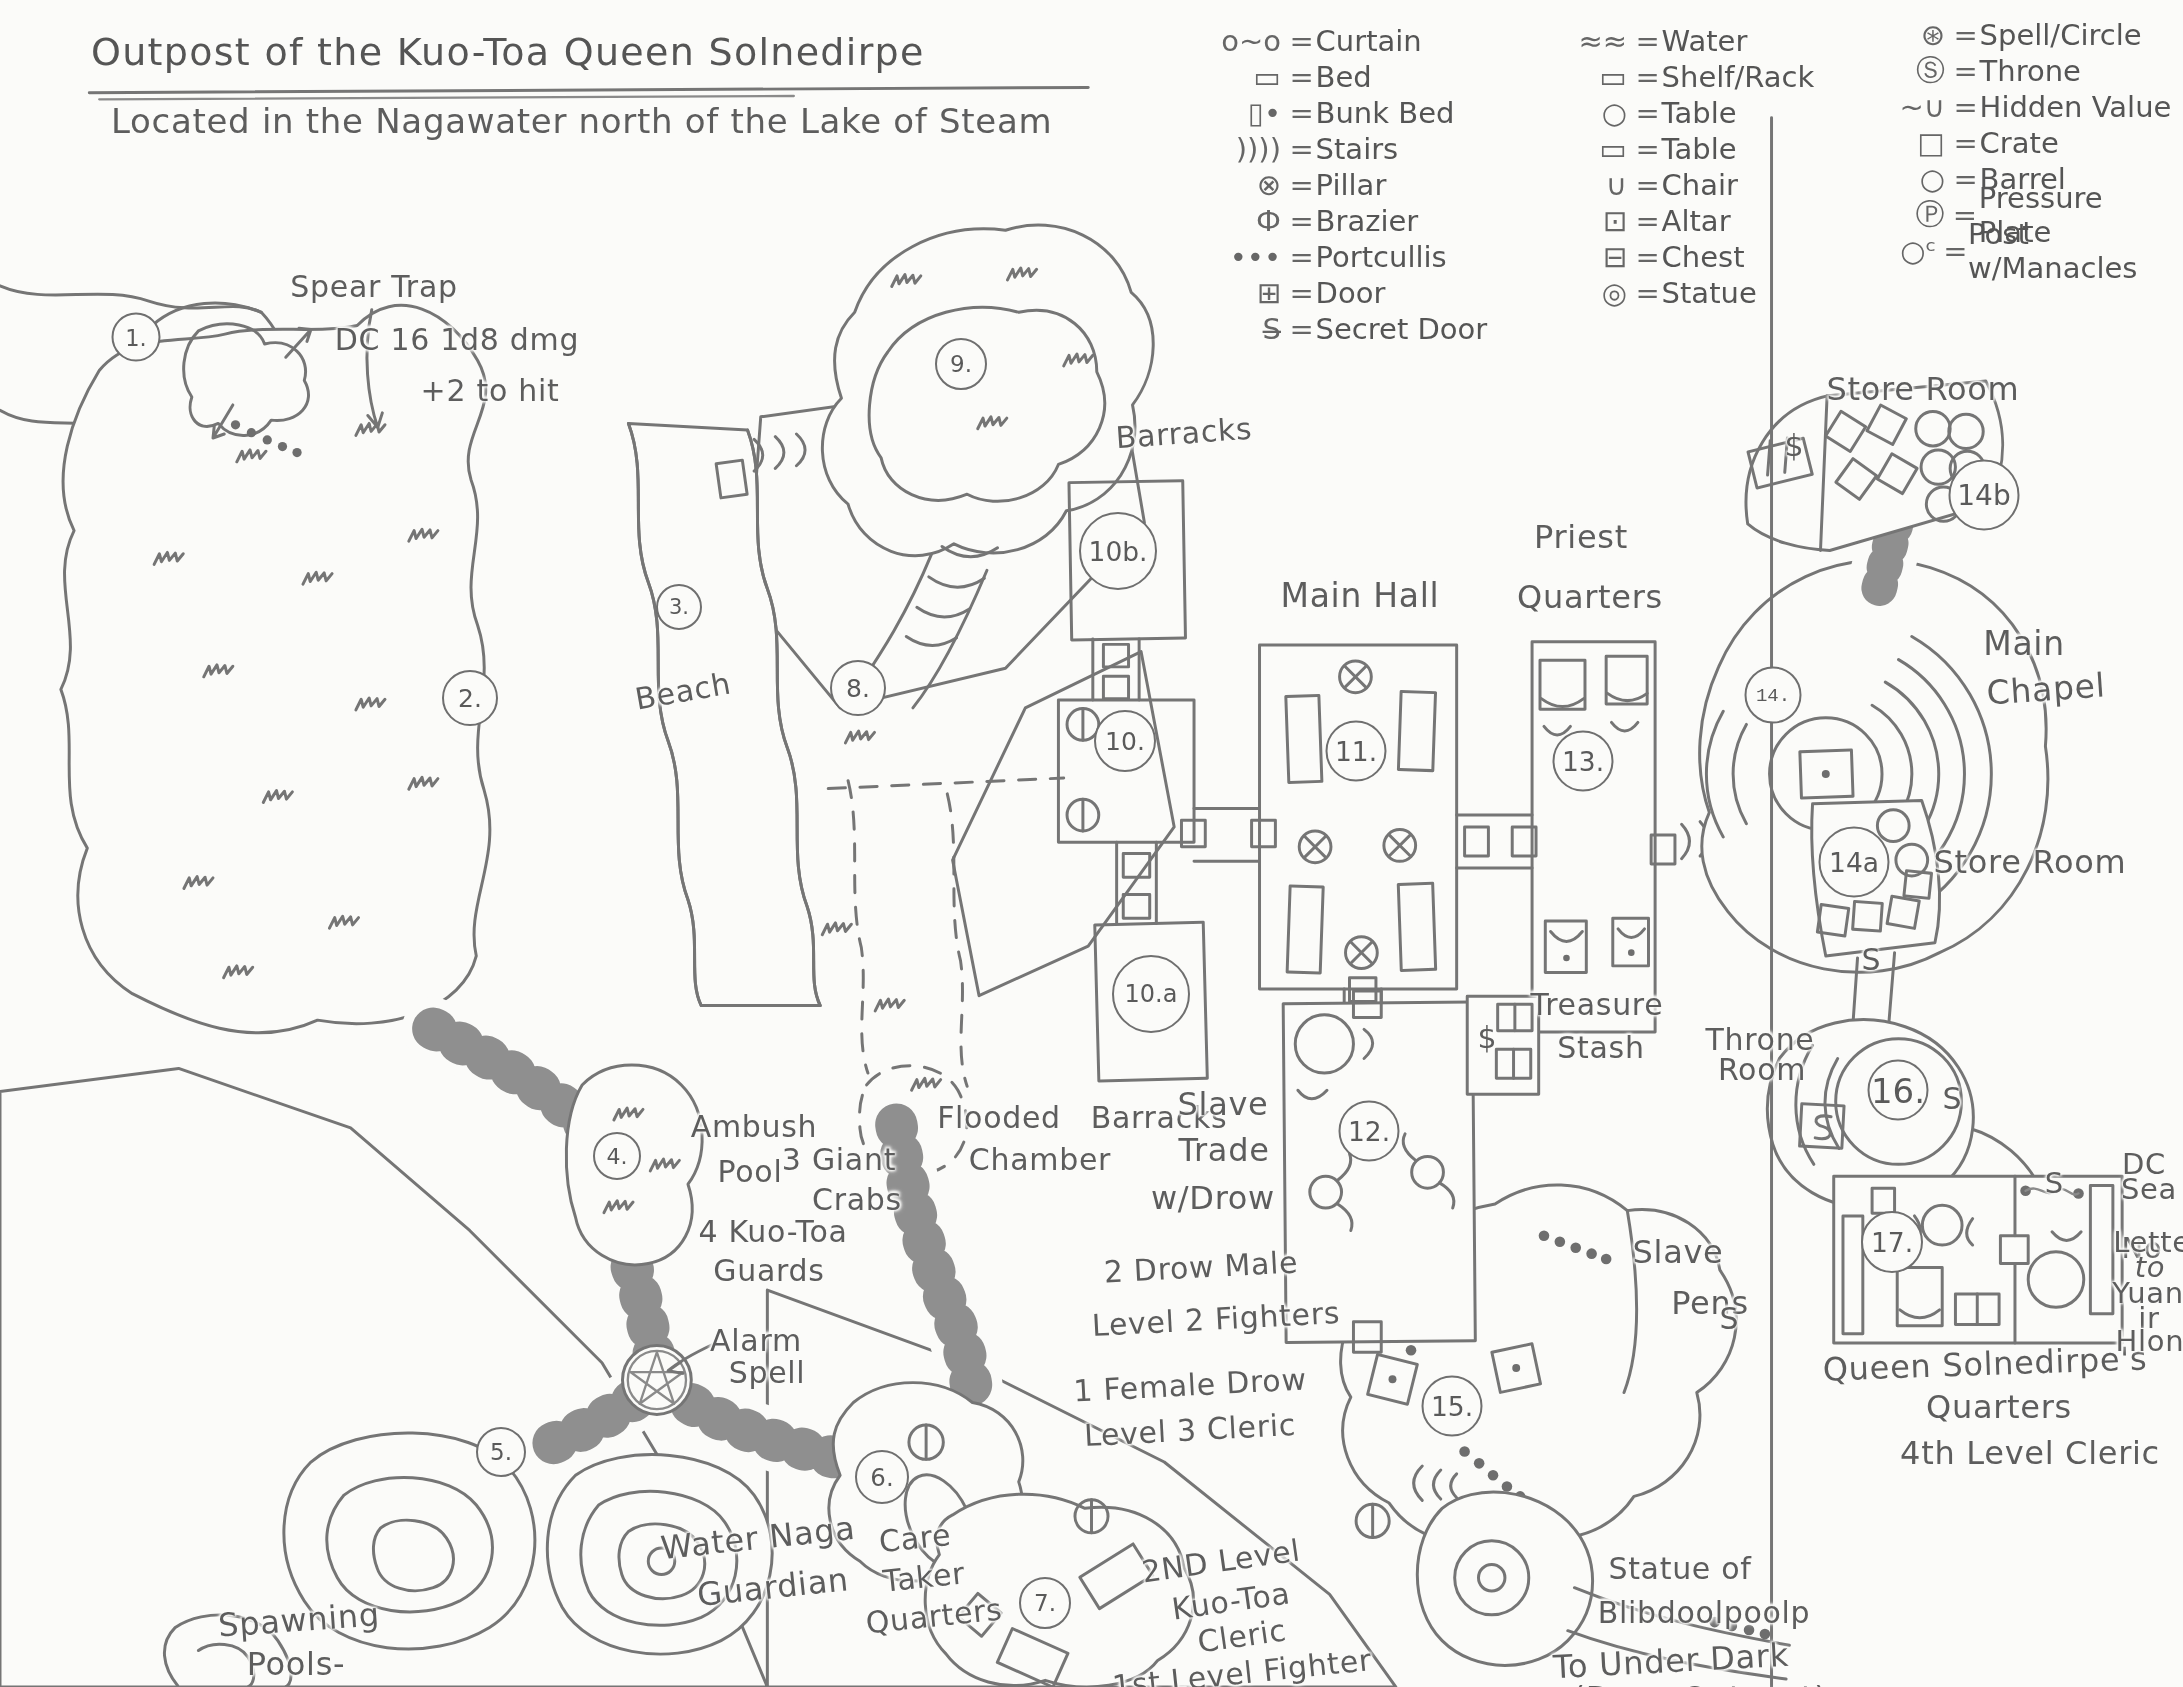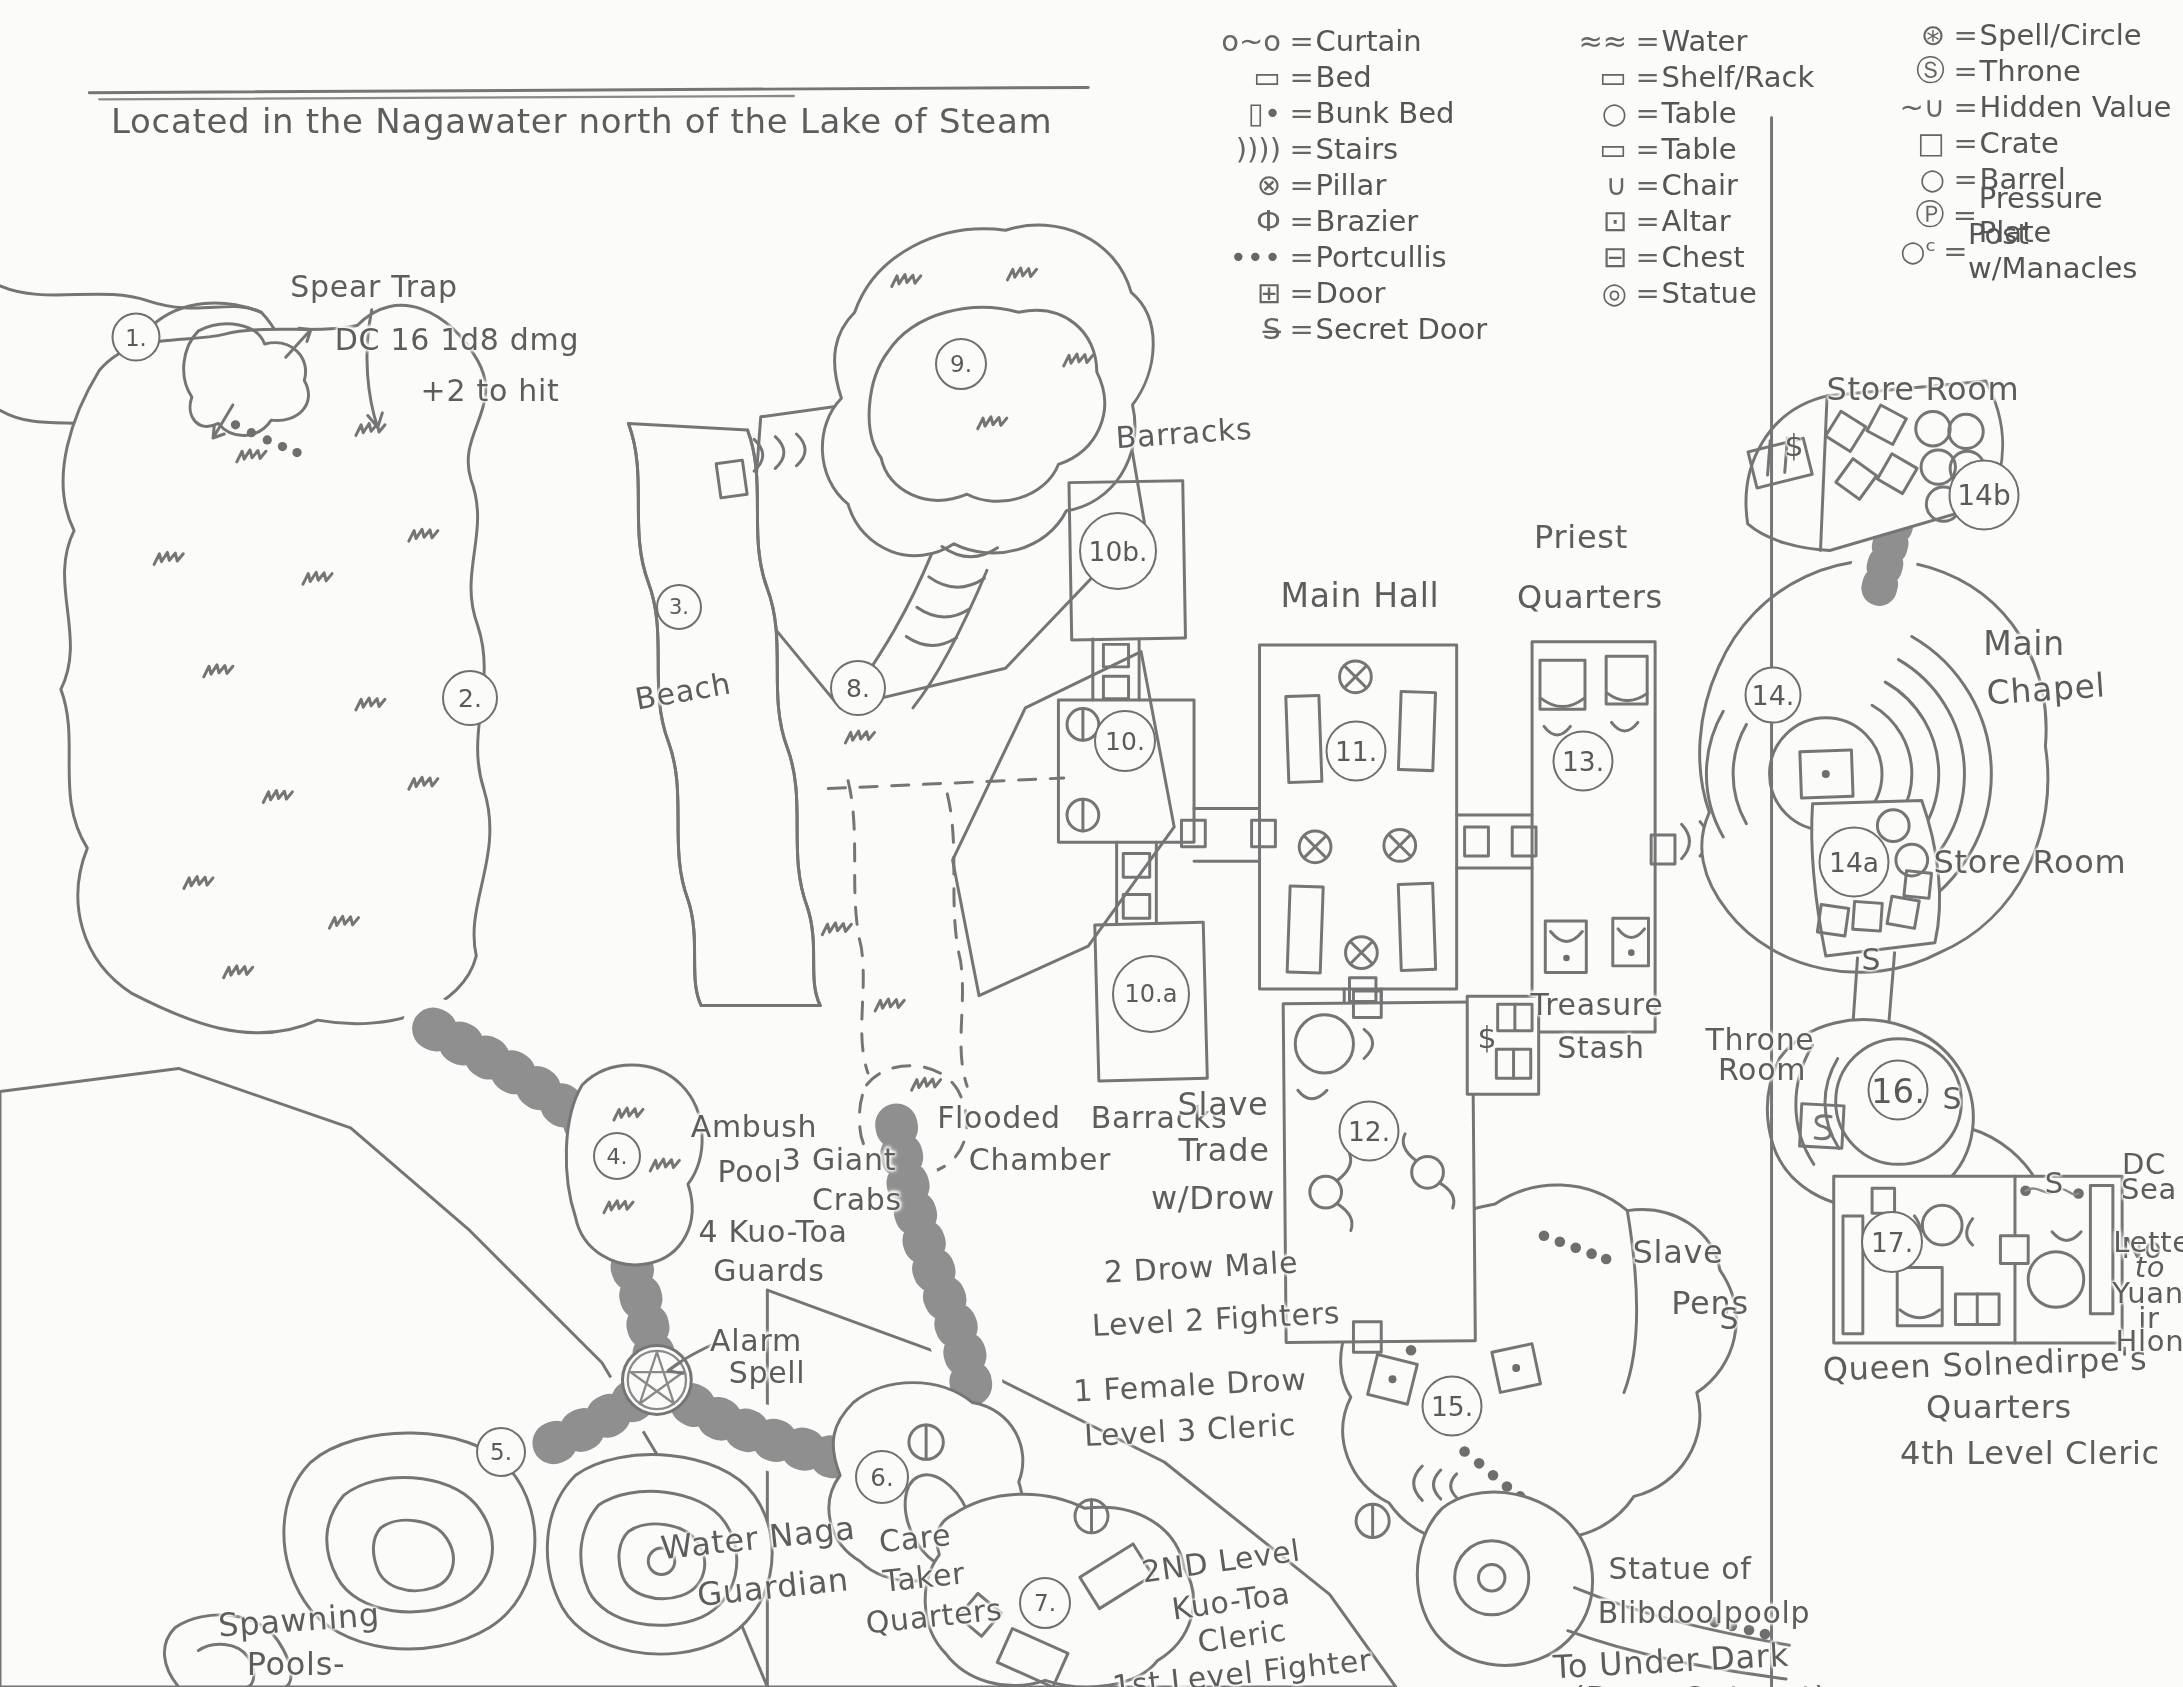--- a/index.html
+++ b/index.html
@@ -413,20 +413,21 @@
   </g>
 
   <g>
     <line x1="135" y1="140" x2="1645" y2="132" stroke-width="7"></line>
     <line x1="150" y1="150" x2="1200" y2="145" class="thin"></line>
   </g>
 
   <line x1="2678" y1="178" x2="2678" y2="2550" stroke="#f2c6d4" stroke-width="3"></line>
 </svg>
 
+  <div id="title">Outpost of the Kuo-Toa Queen Solnedirpe</div>
   <div id="subtitle">Located in the Nagawater north of the Lake of Steam</div>
 
   <div class="legend" id="leg1">
 
   <div class="lrow">
         <span class="lsym">o~o</span>
         <span class="leq">=</span>
         <span class="llab">Curtain</span>
       </div>
       <div class="lrow">
@@ -629,21 +630,21 @@
       <div class="room" style="left: 882px; top: 1477px; transform: translate(-50%, -50%); font-size: 24.5px; width: 54px; height: 54px;">6.</div>
       <div class="room" style="left: 1045px; top: 1603px; transform: translate(-50%, -50%); font-size: 23px; width: 52px; height: 52px;">7.</div>
       <div class="room" style="left: 858px; top: 688px; transform: translate(-50%, -50%); font-size: 25px; width: 56px; height: 56px;">8.</div>
       <div class="room" style="left: 961px; top: 364px; transform: translate(-50%, -50%); font-size: 23px; width: 52px; height: 52px;">9.</div>
       <div class="room" style="left: 1125px; top: 741px; transform: translate(-50%, -50%); font-size: 25px; width: 62px; height: 62px;">10.</div>
       <div class="room" style="left: 1151px; top: 994px; transform: translate(-50%, -50%); font-size: 24px; width: 78px; height: 78px;">10.a</div>
       <div class="room" style="left: 1118px; top: 551px; transform: translate(-50%, -50%); font-size: 26.5px; width: 78px; height: 78px;">10b.</div>
       <div class="room" style="left: 1356px; top: 751px; transform: translate(-50%, -50%); font-size: 26.5px; width: 61px; height: 61px;">11.</div>
       <div class="room" style="left: 1369px; top: 1131px; transform: translate(-50%, -50%); font-size: 26.5px; width: 61px; height: 61px;">12.</div>
       <div class="room" style="left: 1583px; top: 761px; transform: translate(-50%, -50%); font-size: 26.5px; width: 61px; height: 61px;">13.</div>
-      <div class="room" style="left: 1773px; top: 695px; transform: translate(-50%, -50%); font-size: 27px; width: 57px; height: 57px;">14.</div>
+      <div class="room" style="left: 1773px; top: 695px; transform: translate(-50%, -50%); font-size: 19px; width: 57px; height: 57px; font-family: Liberation Mono, monospace;">14.</div>
       <div class="room" style="left: 1854px; top: 862px; transform: translate(-50%, -50%); font-size: 26.5px; width: 71px; height: 71px;">14a</div>
       <div class="room" style="left: 1984px; top: 495px; transform: translate(-50%, -50%); font-size: 28px; width: 71px; height: 71px;">14b</div>
       <div class="room" style="left: 1452px; top: 1406px; transform: translate(-50%, -50%); font-size: 26.5px; width: 61px; height: 61px;">15.</div>
       <div class="room" style="left: 1898px; top: 1090px; transform: translate(-50%, -50%); font-size: 34px; width: 61px; height: 61px;">16.</div>
       <div class="room" style="left: 1892px; top: 1242px; transform: translate(-50%, -50%); font-size: 26.5px; width: 62px; height: 62px;">17.</div>
     </div>
 
   <div id="marks">
 
   <div class="mark" style="left: 1952px; top: 1098px; transform: translate(-50%, -50%); font-size: 30px;">S</div>

